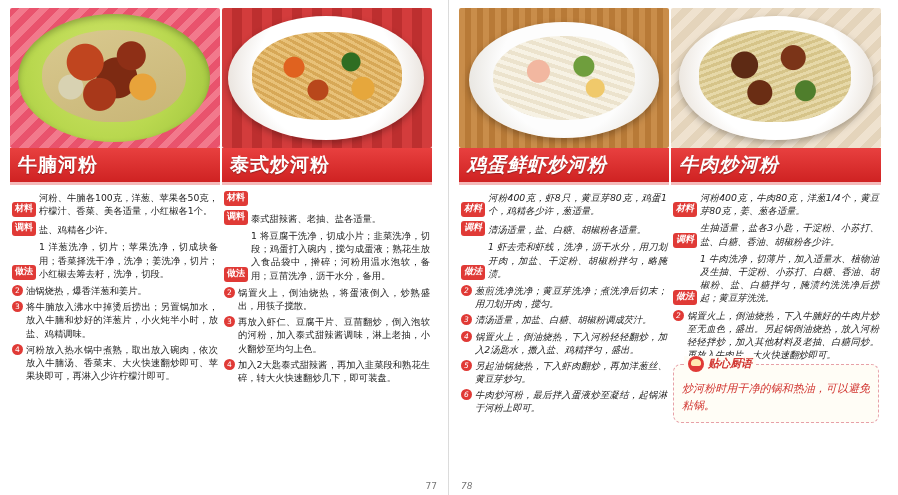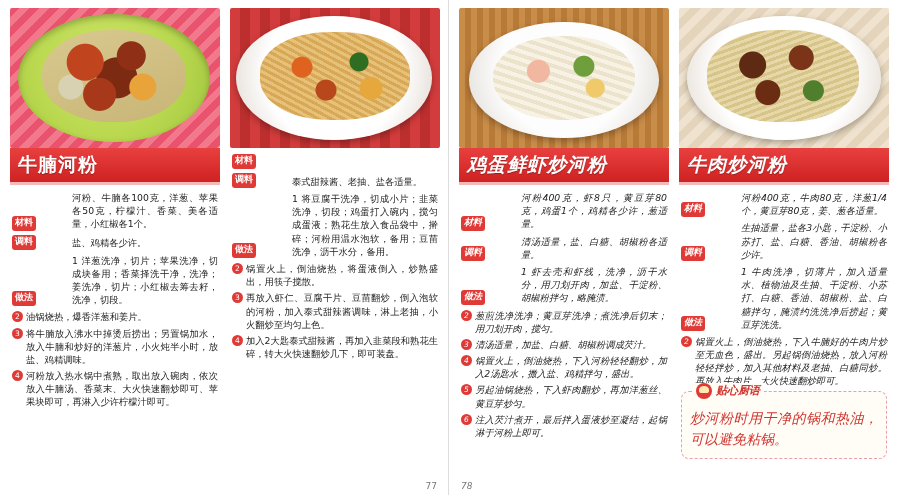--- a/index.html
+++ b/index.html
@@ -22,21 +22,21 @@
     overflow:hidden;
   }
   .page.left{ padding:8px 10px 0 10px; }
   .page.right{ padding:8px 10px 0 10px;font-style:italic; }
   .gutter{
     position:absolute;left:448px;top:0;width:2px;height:495px;
     background:linear-gradient(to right,#e8e8e8,#cfcfcf,#e8e8e8);
   }
   .cols{
     display:flex;
-    gap:10px;
+    gap:2px;
   }
   .col{
     width:210px;
   }
   
   .photo{
     position:relative;
     width:210px;height:140px;
     border-radius:2px;
     overflow:hidden;
@@ -157,21 +157,21 @@
     color:#fff;
     font-size:9px;
     font-weight:bold;
     border-radius:3px;
     padding:1px 3px;
     margin-right:3px;
     height:13px;
     line-height:11px;
     white-space:nowrap;
   }
-  .sec .txt{ flex:1 1 auto; text-align:justify;margin-left:33px; }
+  .sec .txt{ flex:1 1 auto; text-align:justify; }
   .steps{ margin-top:2px; }
   .step{
     display:flex;
     margin-bottom:3px;
     text-align:justify;
   }
   .step .num{
     flex:0 0 auto;
     width:11px;height:11px;
     border-radius:50%;
@@ -212,21 +212,21 @@
     position:relative;
   }
   .tip .chef-ico:after{
     content:"";
     position:absolute;left:3px;top:3px;
     width:10px;height:7px;
     border-radius:50% 50% 30% 30%;
     background:#ffe9b0;
   }
   .tip .tip-text{
-    font-size:14px;
+    font-size:11px;
     color:#d1342f;
     line-height:1.5;
     text-align:justify;
   }
 
   
   .pageno{
     position:absolute;
     bottom:4px;
     font-size:9px;
@@ -282,20 +282,23 @@
             </div>
           </div>
         </div>
       </div>
 
       <div class="col">
         <div class="photo ph2">
           <div class="plate"></div>
           <div class="food"></div>
         </div>
+        <div class="titlebar">
+          <div class="tname">泰式炒河粉</div>
+        </div>
         <div class="body">
           <div class="sec">
             <span class="tag">材料</span>
           </div>
           <div class="sec">
             <span class="tag">调料</span>
             <span class="txt">泰式甜辣酱、老抽、盐各适量。</span>
           </div>
           <div class="sec">
             <span class="tag">做法</span>
@@ -366,21 +369,21 @@
             <div class="step">
               <span class="num">4</span>
               <span class="txt">锅置火上，倒油烧热，下入河粉轻轻翻炒，加入2汤匙水，撒入盐、鸡精拌匀，盛出。</span>
             </div>
             <div class="step">
               <span class="num">5</span>
               <span class="txt">另起油锅烧热，下入虾肉翻炒，再加洋葱丝、黄豆芽炒匀。</span>
             </div>
             <div class="step">
               <span class="num">6</span>
-              <span class="txt">注入芡汁煮开，最后拌入蛋液炒至凝结，起锅淋于河粉上即可。</span>
+              <span class="txt">牛肉炒河粉，最后拌入蛋液炒至凝结，起锅淋于河粉上即可。</span>
             </div>
           </div>
         </div>
       </div>
 
       <div class="col">
         <div class="photo ph4">
           <div class="plate"></div>
           <div class="food"></div>
         </div>

